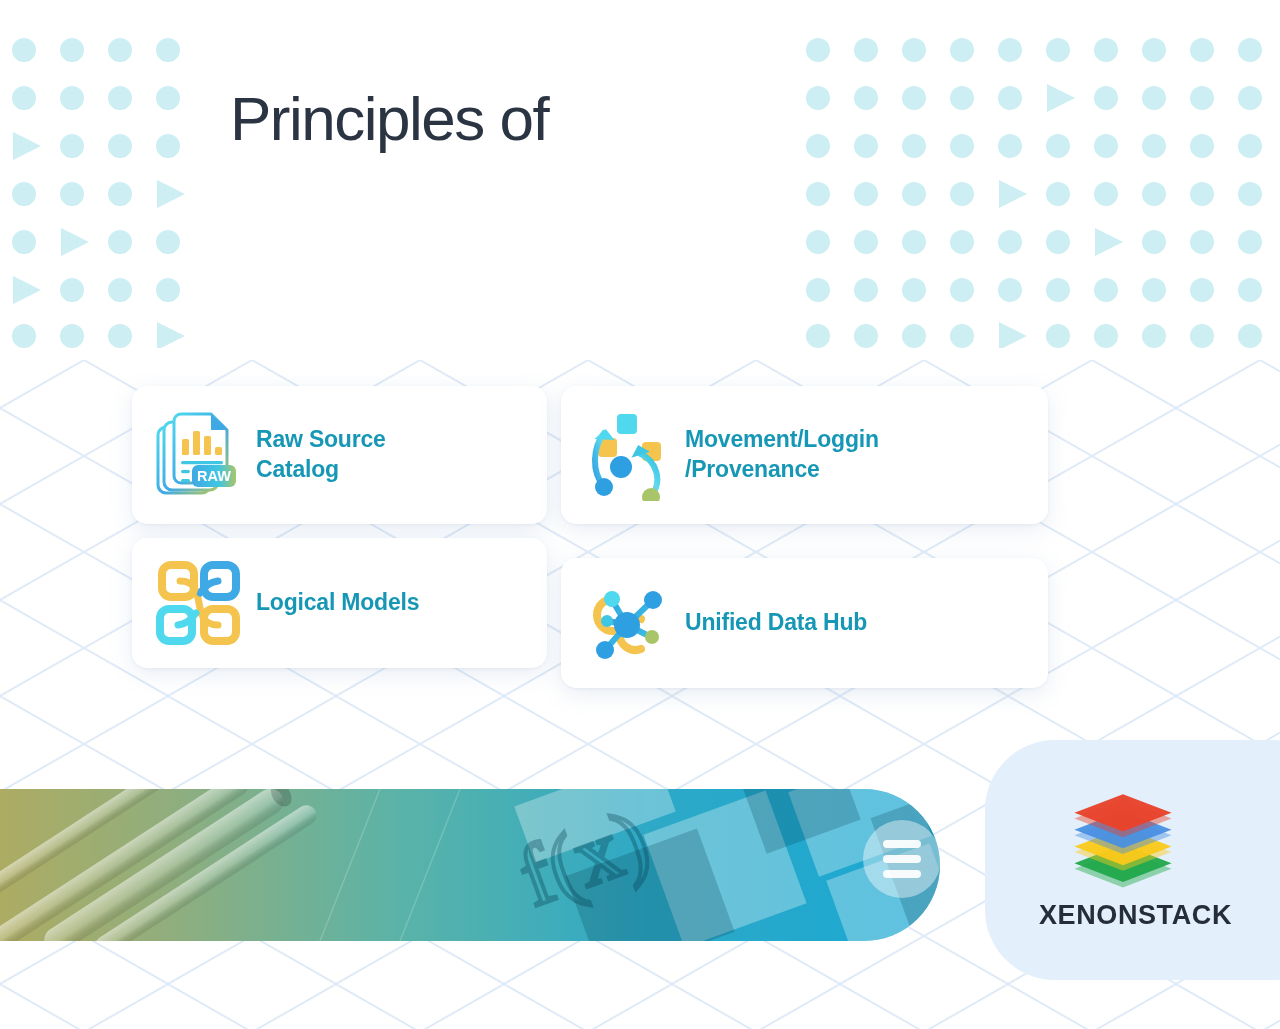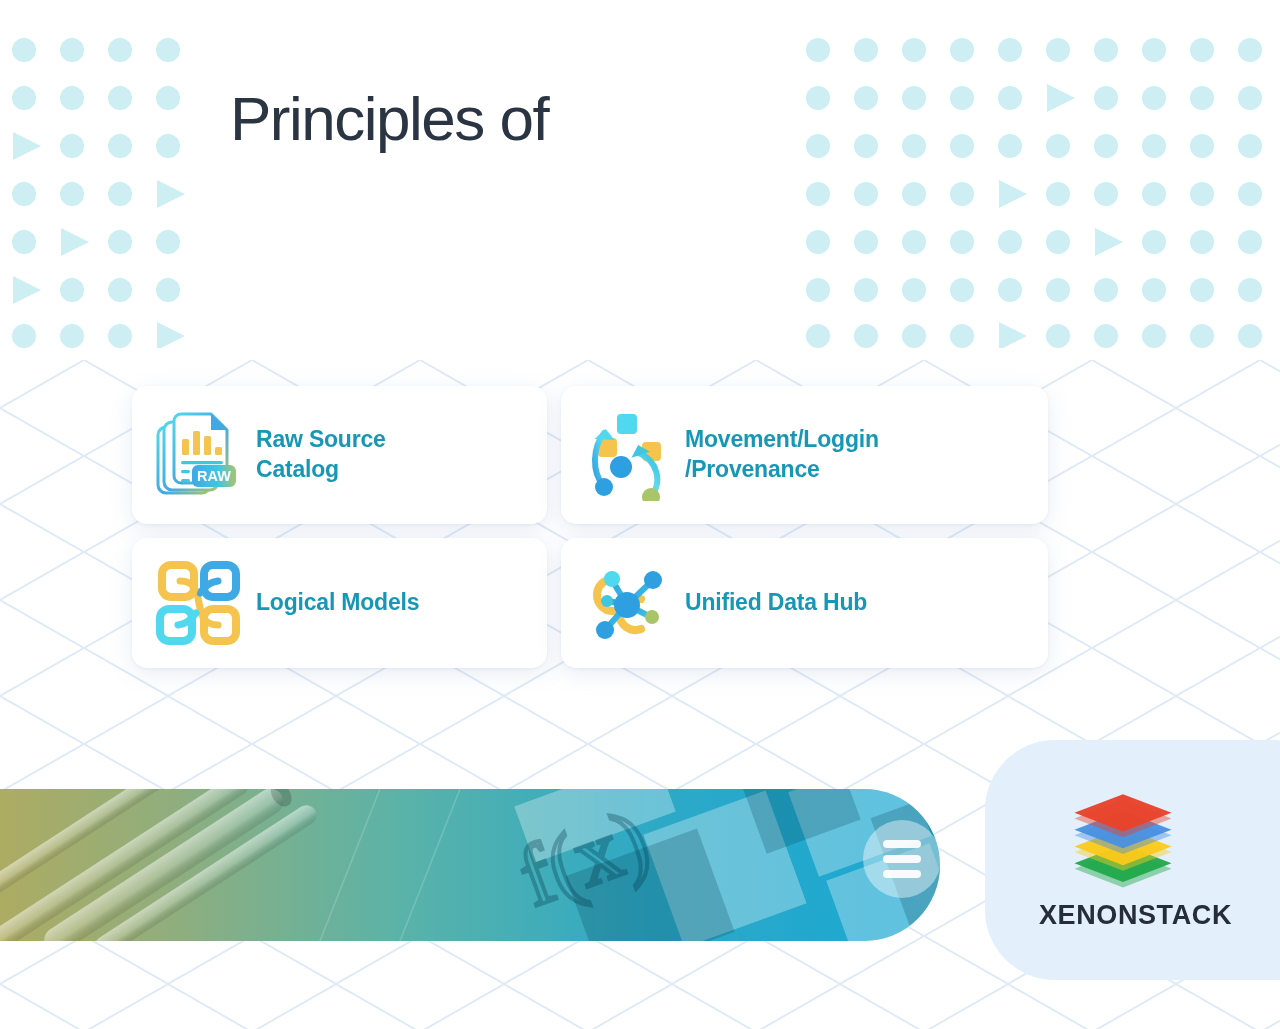--- a/index.html
+++ b/index.html
@@ -86,21 +86,21 @@
     color: #1797b6;
     line-height: 1.30;
     letter-spacing: -0.2px;
     margin-left: 10px;
     white-space: pre-line;
   }
 
   #card-raw   { left: 132px; top: 386px; width: 415px; height: 138px; }
   #card-move  { left: 561px; top: 386px; width: 487px; height: 138px; }
   #card-logic { left: 132px; top: 538px; width: 415px; height: 130px; }
-  #card-hub   { left: 561px; top: 538px; width: 487px; height: 130px; }
+  #card-hub   { left: 561px; top: 558px; width: 487px; height: 130px; }
 
   
   .hero {
     position: absolute;
     left: -40px;
     top: 789px;
     width: 980px;
     height: 152px;
     border-top-right-radius: 76px;
     border-bottom-right-radius: 76px;

